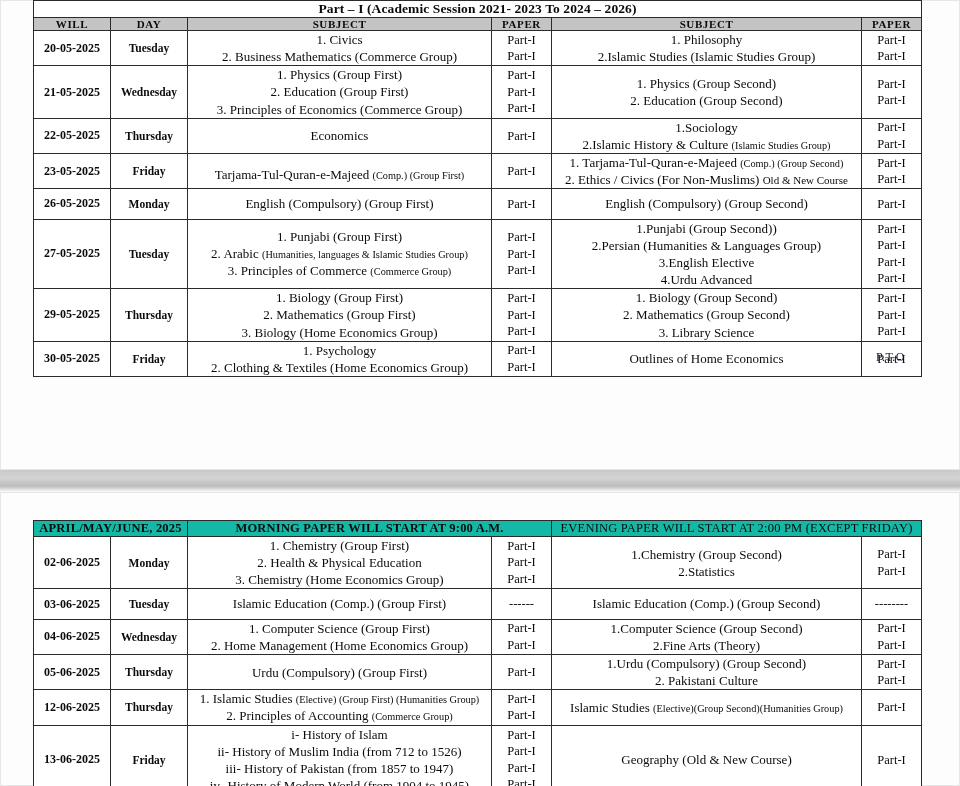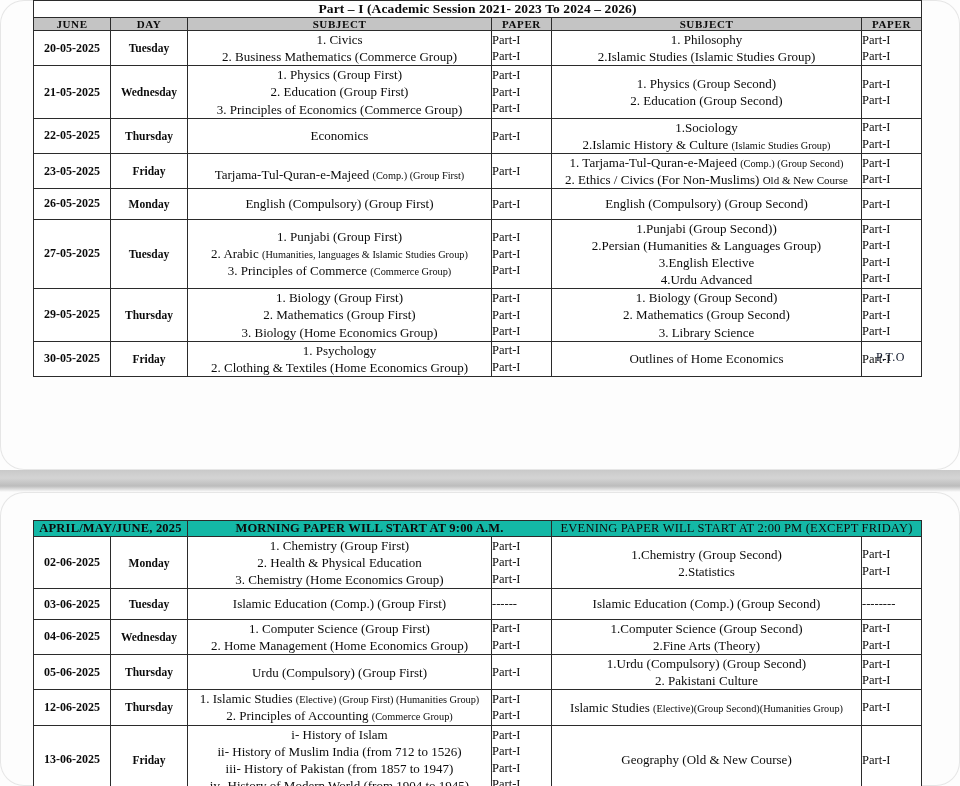--- a/index.html
+++ b/index.html
@@ -12,21 +12,20 @@
   }
   .viewport {
     position: relative;
     width: 960px; height: 786px;
     background: linear-gradient(to bottom, #fdfdfd 0px, #fdfdfd 470px, #c9c9c9 470px, #d4d4d4 478px, #bcbcbc 486px, #fcfcfc 492px, #fdfdfd 786px);
   }
   .sheet {
     position: absolute;
     left: 0; right: 0;
     background: #fdfdfd;
-    border-radius: 24px;
   }
   .sheet-top { top: 0; height: 470px; box-shadow: 0 0 0 1px #e6e6e6 inset; }
   .sheet-bottom { top: 492px; height: 294px; box-shadow: 0 0 0 1px #e6e6e6 inset; }
 
   .tbl-wrap { position: absolute; }
   #tbl1-wrap { left: 33px; top: 0px; width: 888px; }
   #tbl2-wrap { left: 33px; top: 28px; width: 888px; }
 
   table.sched {
     border-collapse: collapse;
@@ -85,21 +84,21 @@
   }
   td.day { font-size: 11.5px; }
 
   td.subj {
     text-align: center;
     padding: 2px 4px 2px 7px;
     font-size: 13px;
     line-height: 1.32;
   }
   td.paper {
-    text-align: left;
+    text-align: center;
     font-size: 12.5px;
     line-height: 1.32;
   }
   .ln { display: block; white-space: nowrap; }
   .sm { font-size: 10.3px; }
   .xs { font-size: 11px; }
 
   .ptoline {
     position: absolute;
     left: 33px; top: 350px; width: 888px;
@@ -136,21 +135,21 @@
             <col class="c-sub1">
           <col class="c-pap1">
             <col class="c-sub2">
             <col class="c-pap2">
         </colgroup>
         <tbody id="tbl1-body">
             <tr class="title-row">
               <td colspan="6">Part – I (Academic Session 2021- 2023  To 2024 – 2026)</td>
             </tr>
             <tr class="hdr">
-              <td>JUNE</td>
+              <td>WILL</td>
               <td>DAY</td>
               <td>SUBJECT</td>
               <td>PAPER</td>
               <td>SUBJECT</td>
               <td>PAPER</td>
             </tr>
             <tr>
               <td class="date">20-05-2025</td>
               <td class="day">Tuesday</td>
               <td class="subj">

